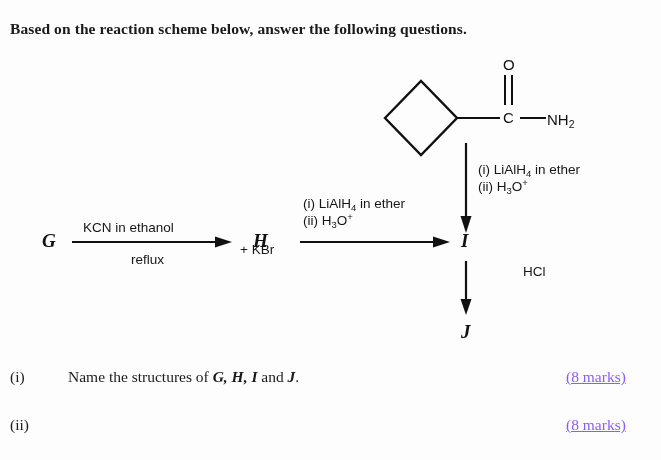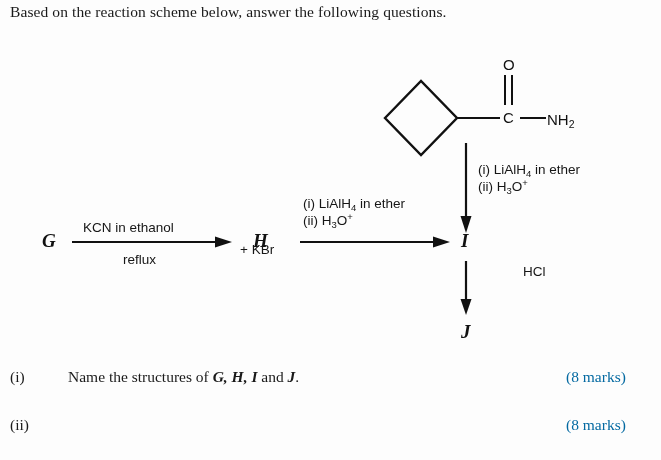--- a/index.html
+++ b/index.html
@@ -37,22 +37,23 @@
   }
   .q-body {
     font-family: "Liberation Serif", serif;
     font-size: 15.5px;
     color: #1a1a1a;
     white-space: nowrap;
   }
   .q-marks {
     font-family: "Liberation Serif", serif;
     font-size: 15.5px;
-    color: #0369a1;
+    color: #8b5cf6;
     white-space: nowrap;
+    text-decoration: underline;
   }
   .cmpd-inline {
     font-weight: bold;
     font-style: italic;
   }
 
   
   .cmpd {
     font-family: "Liberation Serif", serif;
     font-weight: bold;
@@ -91,21 +92,21 @@
     background: #111;
     width: 2px;
   }
   svg { display: block; overflow: visible; }
 </style>
 </head>
 <body>
 
 <div id="page">
 
-  <div class="abs prose" style="left:10px; top:3px;">Based on the reaction scheme below, answer the following questions.</div>
+  <div class="abs prose" style="left:10px; top:20px;font-weight:bold;">Based on the reaction scheme below, answer the following questions.</div>
 
   <div class="abs" style="left:380px; top:55px; width:220px; height:100px;">
 
     <svg class="abs" style="left:0px; top:20px;" width="80" height="78">
       <polygon points="5,43 41,6 77,43 41,80" fill="none" stroke="#111111" stroke-width="2.4" stroke-linejoin="miter"></polygon>
     </svg>
 
     <div class="abs bond-h" style="left:76px; top:62px; width:44px;"></div>
 
     <div class="abs atom" style="left:123px; top:55px;">C</div>
@@ -132,21 +133,21 @@
 
   <div class="abs cmpd" style="left:42px; top:231px;">G</div>
 
   <div class="abs rgt" style="left:83px; top:220px;text-align:right;">KCN in ethanol</div>
 
   <svg class="abs" style="left:72px; top:236px;" width="162" height="12">
     <line x1="0" y1="6" x2="146" y2="6" stroke="#111111" stroke-width="2.2"></line>
     <polygon points="160,6 143,0.5 143,11.5" fill="#111111"></polygon>
   </svg>
 
-  <div class="abs rgt" style="left:123px; top:252px;">reflux</div>
+  <div class="abs rgt" style="left:131px; top:252px;">reflux</div>
 
   <div class="abs cmpd" style="left:253px; top:231px;">H</div>
 
   <div class="abs rgt" style="left:240px; top:242px;">+ KBr</div>
 
   <div class="abs" style="left:303px; top:196px;">
     <div class="rgt"><span>(i) LiAlH</span><sub>4</sub><span> in ether</span></div>
     <div class="rgt"><span>(ii) H</span><sub>3</sub><span>O</span><sup>+</sup></div>
   </div>
 

